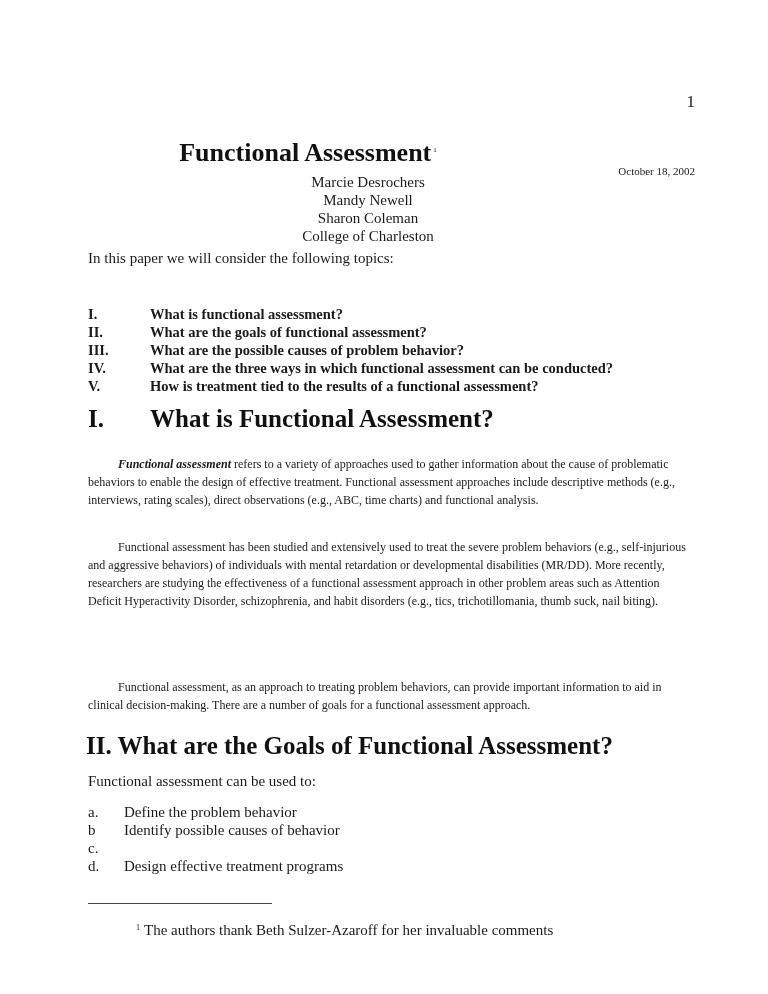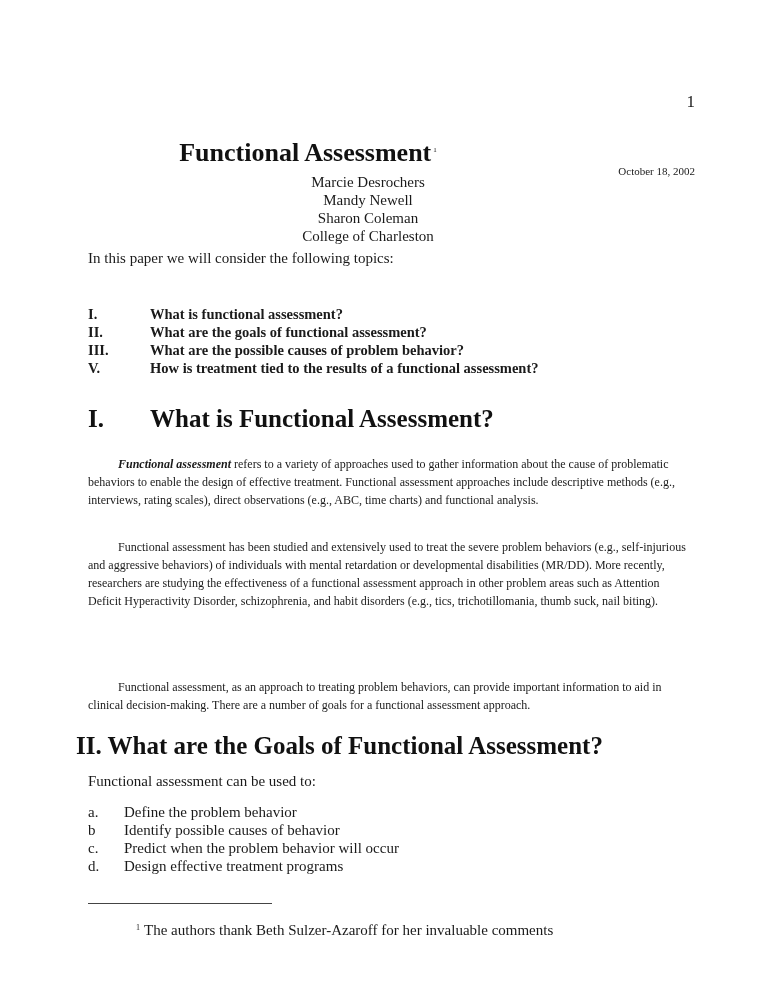--- a/index.html
+++ b/index.html
@@ -18,21 +18,21 @@
     .topics { left: 88px; top: 305px; font-size: 14.5px; font-weight: bold; line-height: 18px; }
     .topic-row { display: flex; }
     .topic-num { width: 62px; }
     .h1 { left: 88px; top: 405px; font-size: 25px; font-weight: bold; color: #111; display: flex; }
     .h1 .num { width: 62px; }
     .para { left: 88px; width: 600px; font-size: 12px; line-height: 18px; }
     .para .indent { display: inline-block; width: 30px; }
     .p1 { top: 455px; }
     .p2 { top: 538px; }
     .p3 { top: 642px; margin-top: 36px; }
-    .h2 { left: 76px; top: 732px; font-size: 25px; font-weight: bold; color: #111; text-align: center; }
+    .h2 { left: 86px; top: 732px; font-size: 25px; font-weight: bold; color: #111; text-align: center; }
     .lead { left: 88px; top: 773px; font-size: 15px; }
     .goals { left: 88px; top: 803px; font-size: 15px; line-height: 18px; }
     .goal-row { display: flex; }
     .goal-letter { width: 36px; }
     .footnote-rule { left: 88px; top: 903px; width: 184px; height: 0; border-top: 1.5px solid #444; }
     .footnote { left: 136px; top: 922px; font-size: 15px; }
     .footnote sup { font-size: 8px; vertical-align: top; position: relative; top: 1px; margin-right: 4px; }
   </style>
 </head>
 <body>
@@ -60,20 +60,24 @@
   </div>
   <div class="topic-row">
     <span class="topic-num">II.</span>
     <span>What are the goals of functional assessment?</span>
   </div>
   <div class="topic-row">
     <span class="topic-num">III.</span>
     <span>What are the possible causes of problem behavior?</span>
   </div>
   <div class="topic-row">
+    <span class="topic-num">IV.</span>
+    <span>What are the three ways in which functional assessment can be conducted?</span>
+  </div>
+  <div class="topic-row">
     <span class="topic-num">V.</span>
     <span>How is treatment tied to the results of a functional assessment?</span>
   </div>
 </div>
 
 <div class="abs h1">
   <span class="num">I.</span>
   <span>What is Functional Assessment?</span>
 </div>
 
@@ -97,21 +101,20 @@
   <div class="goal-row">
     <span class="goal-letter">a.</span>
     <span>Define the problem behavior</span>
   </div>
   <div class="goal-row">
     <span class="goal-letter">b</span>
     <span>Identify possible causes of behavior</span>
   </div>
   <div class="goal-row">
     <span class="goal-letter">c.</span>
-    <span>Predict when the problem behavior will occur</span>
   </div>
   <div class="goal-row">
     <span class="goal-letter">d.</span>
     <span>Design effective treatment programs</span>
   </div>
 </div>
 
 <div class="abs footnote-rule"></div>
 <div class="abs footnote">
   <sup>1</sup><span>The authors thank Beth Sulzer-Azaroff for her invaluable comments</span>

